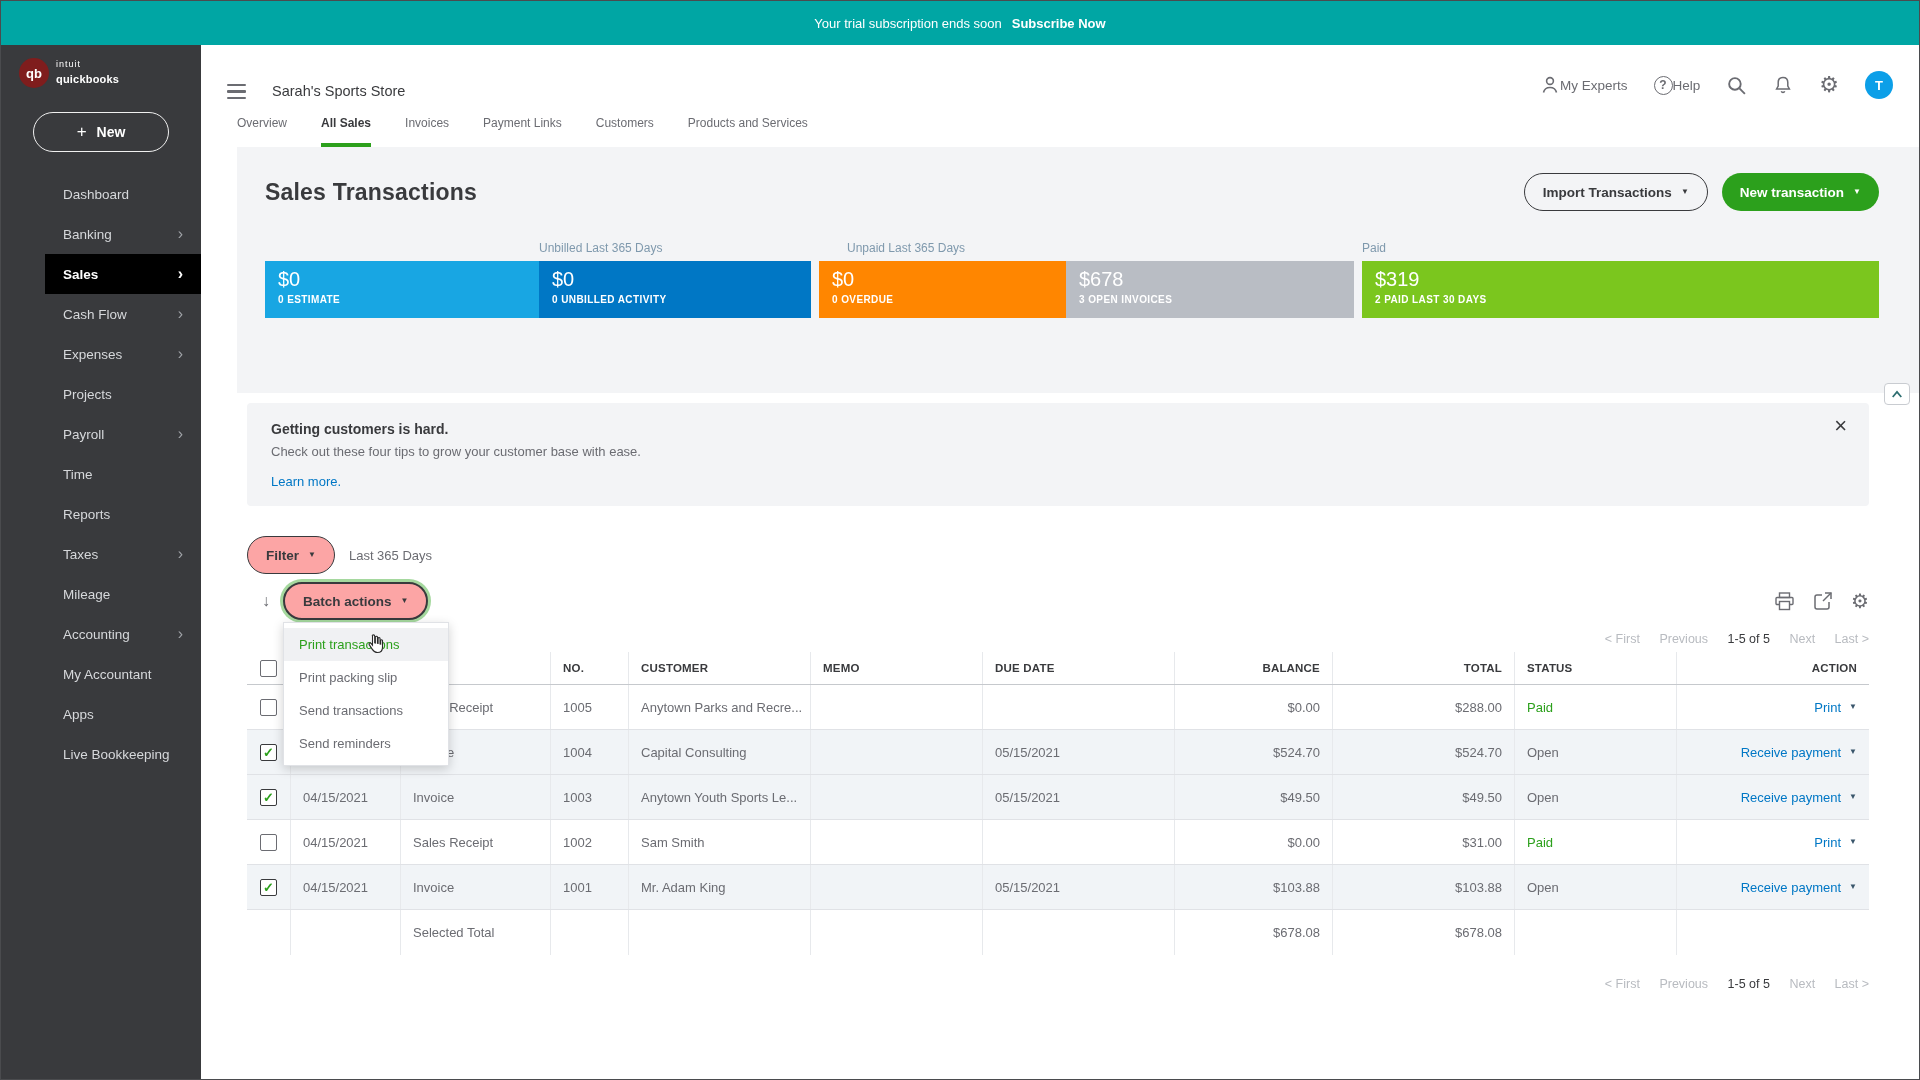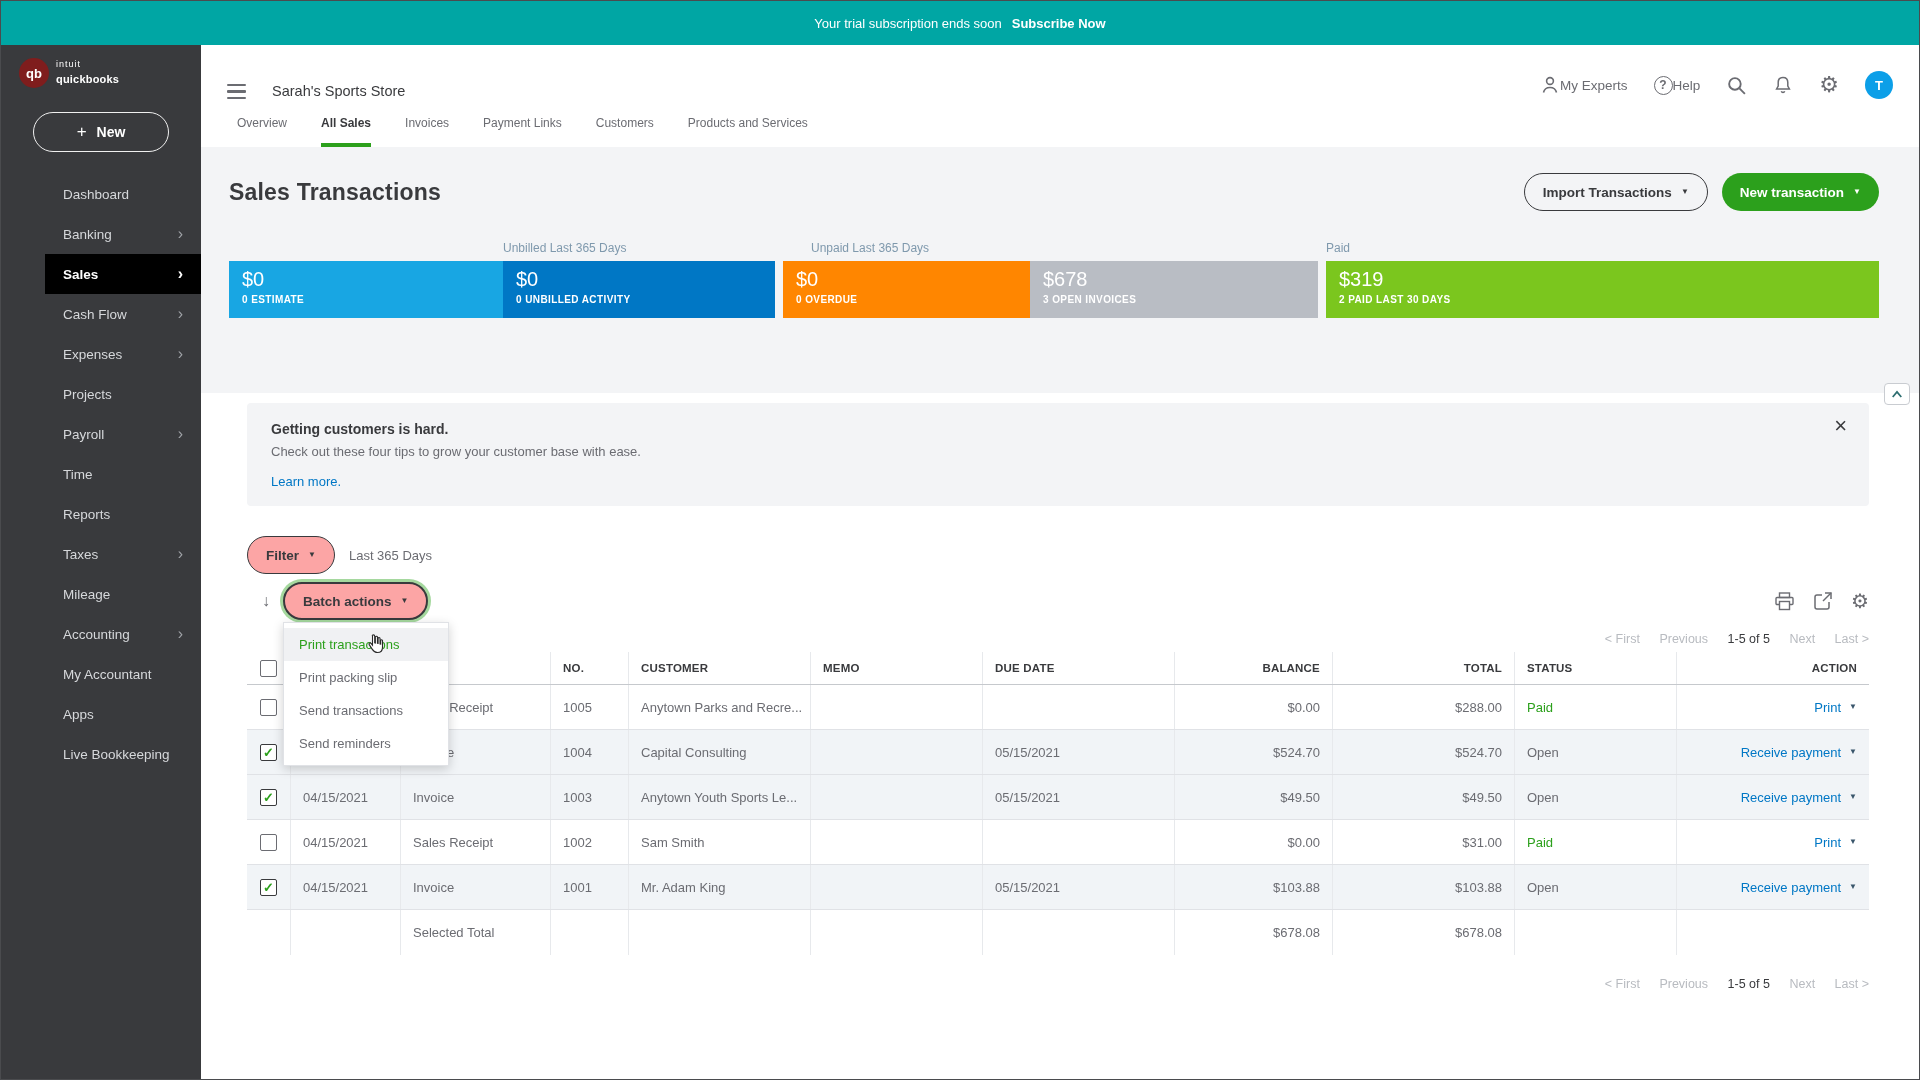--- a/index.html
+++ b/index.html
@@ -38,21 +38,21 @@
   .help-circ { width: 19px; height: 19px; border: 1.7px solid #6b6c72; border-radius: 50%; display: flex; align-items: center; justify-content: center; font-size: 12px; font-weight: bold; }
   .gear-glyph { font-size: 22px; line-height: 1; cursor: pointer; }
   .avatar { width: 28px; height: 28px; border-radius: 50%; background: #0c9fe8; color: #fff; font-size: 13px; font-weight: bold; display: flex; align-items: center; justify-content: center; cursor: pointer; }
 
   
   .tabs { height: 48px; display: flex; align-items: stretch; padding-left: 36px; gap: 34px; }
   .tab { display: flex; align-items: center; font-size: 12px; color: #6b6c72; border-bottom: 4px solid transparent; padding-top: 4px; cursor: pointer; }
   .tab.active { color: #393a3d; font-weight: bold; border-bottom-color: #2ca01c; }
 
   
-  .band { height: 246px; background: #f3f4f6; padding: 26px 40px 0 28px; }
+  .band { height: 246px; background: #f3f4f6; padding: 26px 40px 0 28px; margin-left: 36px; }
   .title-row { display: flex; align-items: center; }
   .page-title { font-size: 23px; font-weight: bold; color: #393a3d; letter-spacing: .2px; }
   .btn-outline { margin-left: auto; height: 38px; border: 1.5px solid #393a3d; border-radius: 19px; padding: 0 18px; font-size: 13.5px; font-weight: bold; color: #393a3d; display: flex; align-items: center; gap: 9px; cursor: pointer; background: transparent; }
   .btn-green { margin-left: 14px; height: 38px; border-radius: 19px; padding: 0 18px; font-size: 13.5px; font-weight: bold; color: #fff; background: #2ca01c; display: flex; align-items: center; gap: 9px; cursor: pointer; border: none; }
   .caret { font-size: 8px; line-height: 1; }
   .money { margin-top: 30px; }
   .money-labels { position: relative; height: 20px; font-size: 12px; color: #7f99ad; }
   .money-labels span { position: absolute; top: 0; }
   .tiles { display: flex; height: 57px; }
   .tile { color: #fff; padding: 7px 0 0 13px; overflow: hidden; cursor: pointer; }

